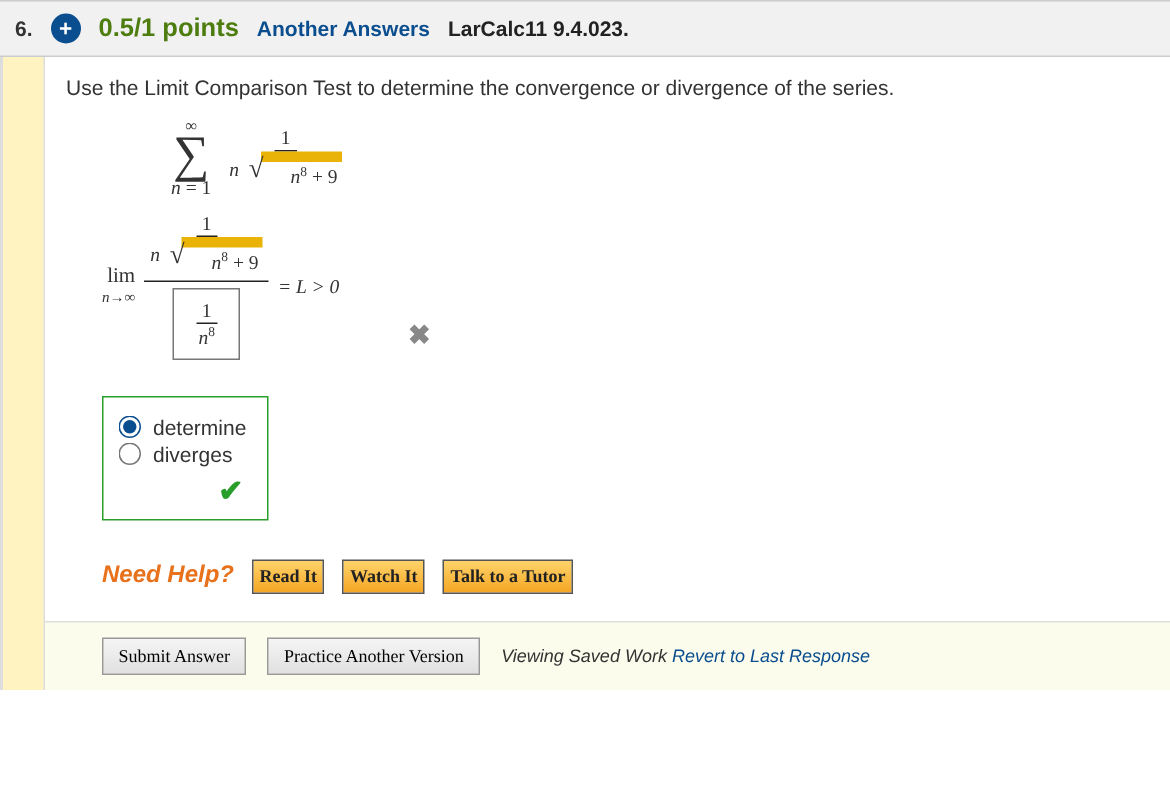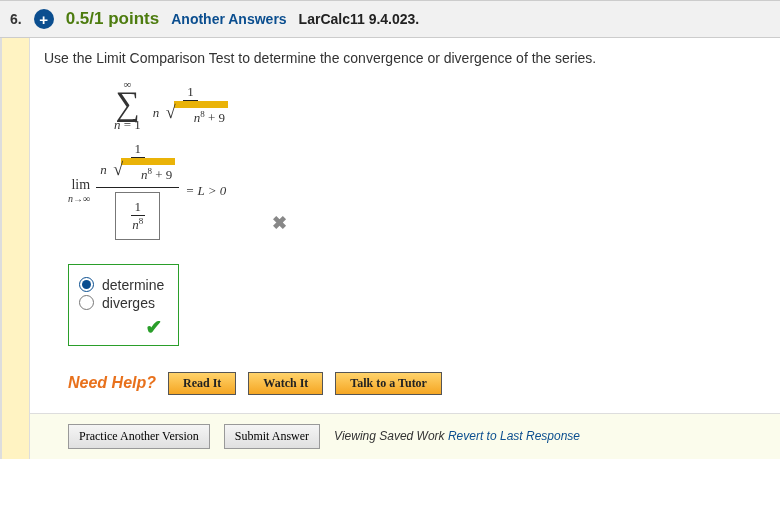--- a/index.html
+++ b/index.html
@@ -33,21 +33,21 @@
   .lim-bot { font-size: 10px; font-style: italic; }
   .big-frac { display: inline-flex; flex-direction: column; align-items: center; gap: 4px; font-family: 'Times New Roman', serif; }
   .answer-box { border: 1px solid #777; padding: 6px 12px; display: inline-flex; align-items: center; font-family: 'Times New Roman', serif; }
   .x-icon { color: #888; font-weight: bold; font-size: 18px; margin-left: 10px; display: inline-block; }
   .radio-box { border: 1px solid #2a9e2a; padding: 10px 14px 6px 10px; display: inline-block; margin: 4px 0 16px 24px; }
   .radio-row { display: flex; align-items: center; gap: 8px; margin: 2px 0; font-size: 14px; }
   .radio-row input[type=radio] { width: 15px; height: 15px; accent-color: #0b4e8f; }
   .check-icon { color: #2a9e2a; font-size: 20px; font-weight: bold; text-align: right; margin-top: 4px; margin-right: 2px; }
   .help-row { display: flex; align-items: center; gap: 12px; margin: 10px 0 18px 24px; }
   .need-help { color: #e8711c; font-weight: bold; font-size: 16px; font-style: italic; }
-  .help-btn { background: linear-gradient(#ffd36b, #f5a623); border: 1px solid #555; padding: 3px 14px; font-weight: bold; font-size: 12px; color: #222; cursor: pointer; font-family: Verdana; text-align: right; }
+  .help-btn { background: linear-gradient(#ffd36b, #f5a623); border: 1px solid #555; padding: 3px 4px; font-weight: bold; font-size: 12px; color: #222; cursor: pointer; font-family: Verdana; text-align: right; }
   .submit-row { display: flex; align-items: center; gap: 14px; padding: 10px 0 10px 24px; border-top: 1px solid #ddd; background: #fbfcec; margin: 0 -14px -12px -14px; padding-left: 38px; }
   .gray-btn { background: linear-gradient(#f5f5f5, #e0e0e0); border: 1px solid #999; padding: 4px 10px; font-size: 12px; cursor: pointer; font-family: Verdana; }
   .viewing { font-style: italic; font-size: 12px; }
   .revert-link { color: #0b4e8f; font-style: italic; cursor: pointer; }
 </style>
 </head>
 <body>
 
 <div class="header">
   <span class="qnum">6.</span>
@@ -123,21 +123,21 @@
     </div>
 
     <div class="help-row">
       <span class="need-help">Need Help?</span>
       <button class="help-btn">Read It</button>
       <button class="help-btn">Watch It</button>
       <button class="help-btn">Talk to a Tutor</button>
     </div>
 
     <div class="submit-row">
+      <button class="gray-btn">Submit Answer</button>
       <button class="gray-btn">Practice Another Version</button>
-      <button class="gray-btn">Submit Answer</button>
       <span class="viewing">
         <span>Viewing Saved Work </span><span class="revert-link">Revert to Last Response</span>
       </span>
     </div>
 
   </div>
 </div>
 
 </body></html>

